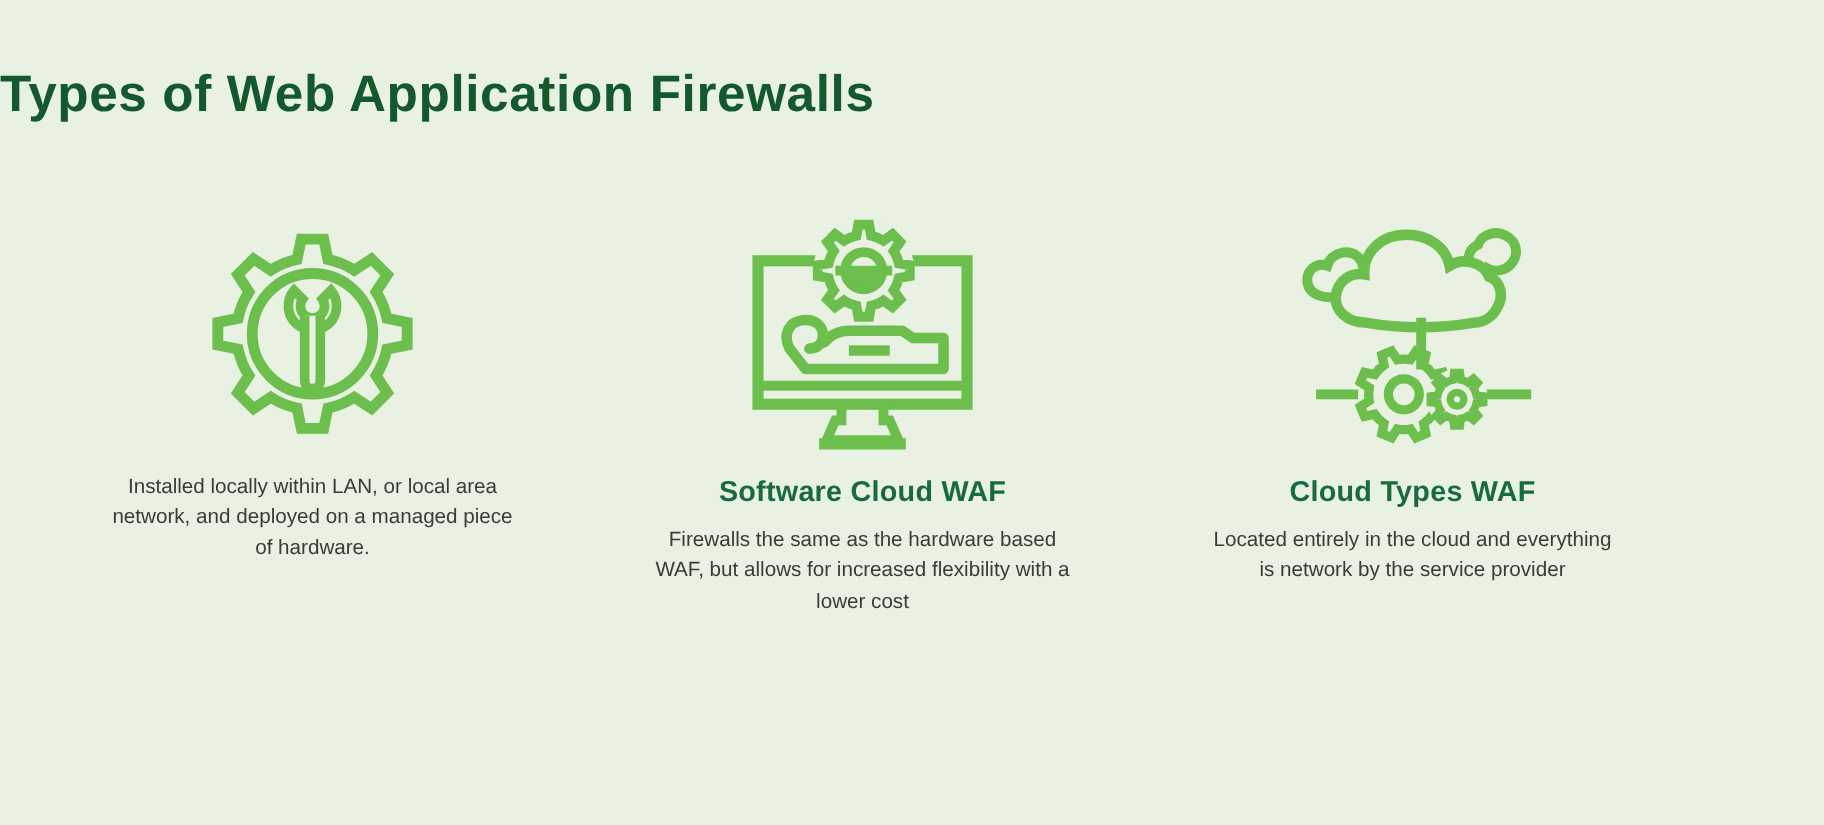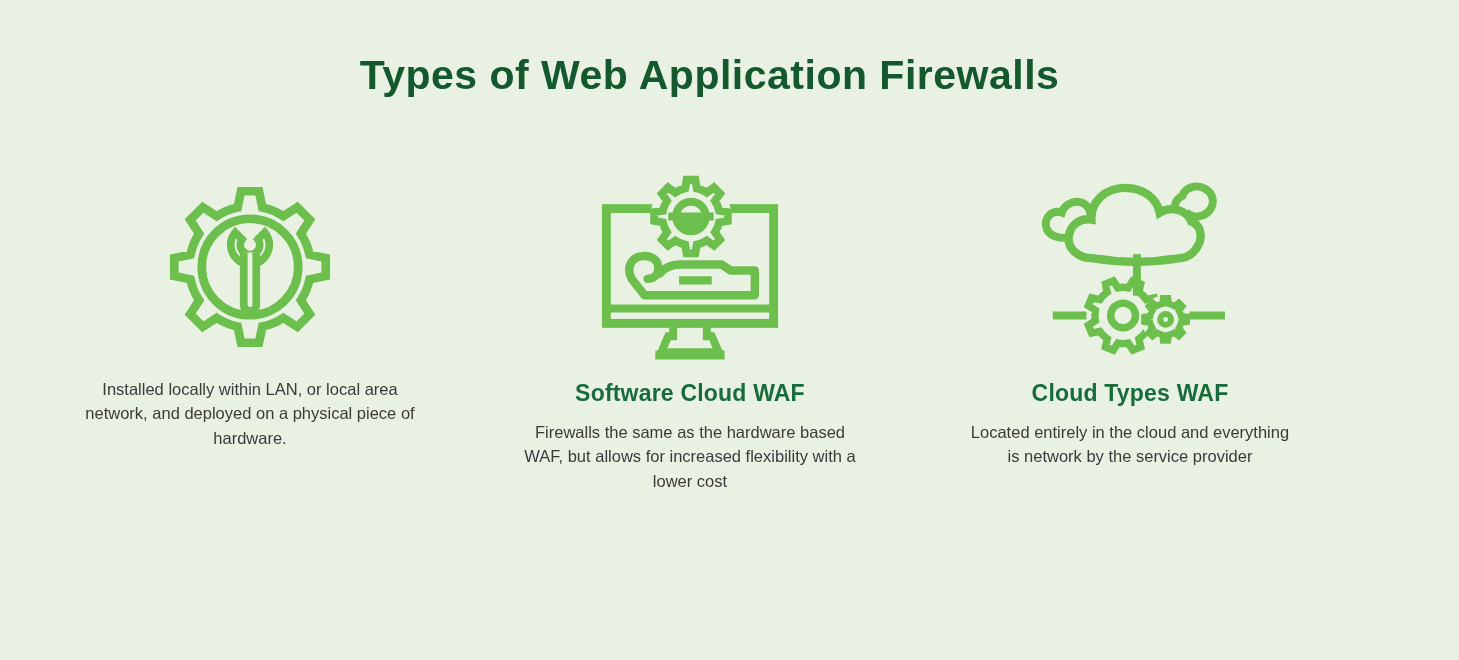--- a/index.html
+++ b/index.html
@@ -8,21 +8,20 @@
     background: #E9F1E3;
     font-family: "Liberation Sans", "DejaVu Sans", sans-serif;
     overflow: hidden;
   }
   .page {
     width: 1459px; height: 660px;
     background: #E9F1E3;
     padding-top: 52px;
   }
   .title-wrap {
-    text-align: center;
     padding-right: 40px;
   }
   .title {
     font-size: 41px;
     font-weight: 700;
     letter-spacing: 0.5px;
     color: #14592E;
   }
   .columns {
     margin-left: 60px;
@@ -80,21 +79,21 @@
 
           <path class="st" stroke-width="9" d="M 72.2 23.3 L 75.7 6.5 L 94.3 6.5 L 97.8 23.3 A 63 63 0 0 1 119.6 32.3 L 133.9 23.0 L 147.0 36.1 L 137.7 50.4 A 63 63 0 0 1 146.7 72.2 L 163.5 75.7 L 163.5 94.3 L 146.7 97.8 A 63 63 0 0 1 137.7 119.6 L 147.0 133.9 L 133.9 147.0 L 119.6 137.7 A 63 63 0 0 1 97.8 146.7 L 94.3 163.5 L 75.7 163.5 L 72.2 146.7 A 63 63 0 0 1 50.4 137.7 L 36.1 147.0 L 23.0 133.9 L 32.3 119.6 A 63 63 0 0 1 23.3 97.8 L 6.5 94.3 L 6.5 75.7 L 23.3 72.2 A 63 63 0 0 1 32.3 50.4 L 23.0 36.1 L 36.1 23.0 L 50.4 32.3 A 63 63 0 0 1 72.2 23.3 Z"></path>
 
           <circle class="st" stroke-width="9" cx="85" cy="85" r="50"></circle>
 
           <path class="st" stroke-width="8" d="M 69.7 49.1 A 20 20 0 1 0 100.3 49.1 L 93.2 56.3 A 10 10 0 1 1 76.8 56.3 Z"></path>
 
           <path class="knock-st" stroke-width="8" d="M 78.5 70 L 78.5 123 Q 78.5 130.5 85 130.5 Q 91.5 130.5 91.5 123 L 91.5 70"></path>
         </svg>
       </div>
-      <p class="col-desc">Installed locally within LAN, or local area network, and deployed on a physical piece of hardware.</p>
+      <p class="col-desc">Installed locally within LAN, or local area network, and deployed on a managed piece of hardware.</p>
     </div>
 
     <div class="column">
       <div class="icon-box">
         <svg width="188" height="188" viewBox="0 0 190 190">
 
           <rect class="st" stroke-width="9" x="10.5" y="36" width="169" height="116"></rect>
           <line class="st" stroke-width="8" x1="10" y1="137" x2="180" y2="137"></line>
 
           <path class="st" stroke-width="8" d="M 78 152 L 78 165 L 73 165 L 66 181 L 124 181 L 117 165 L 112 165 L 112 152"></path>

